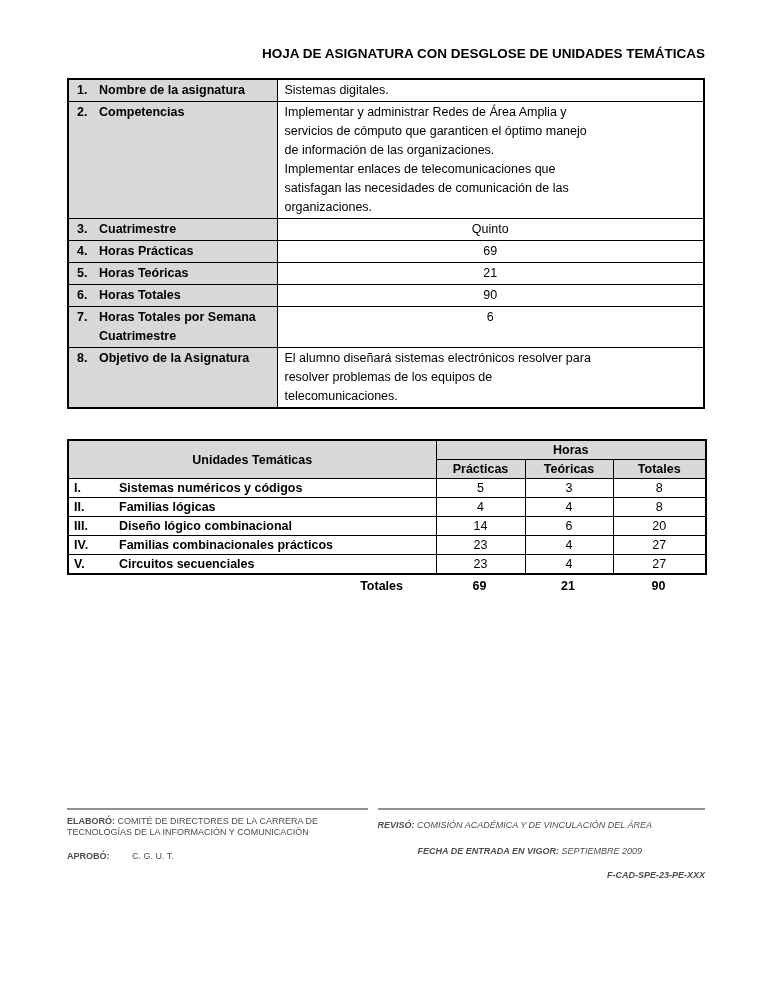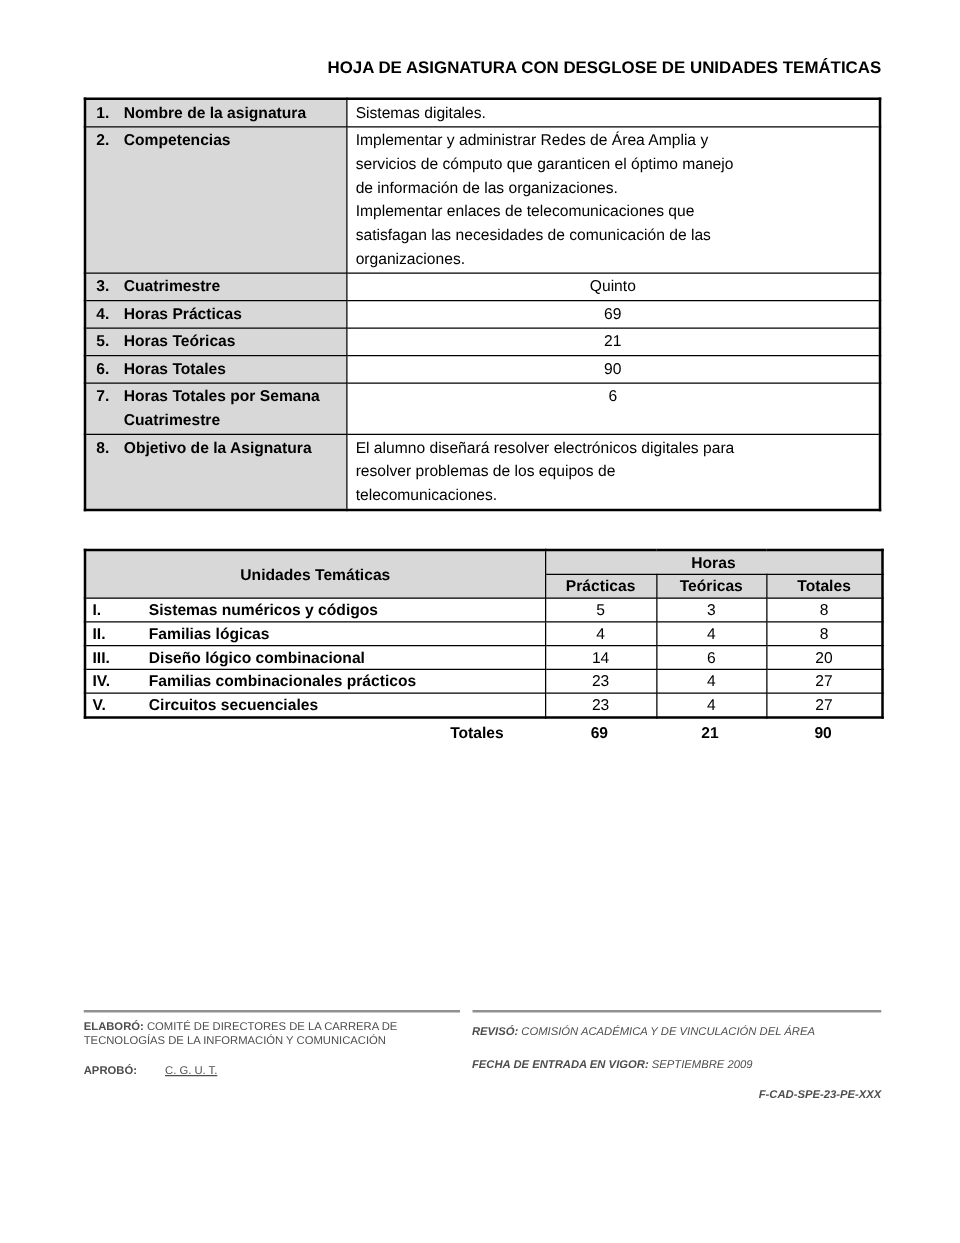--- a/index.html
+++ b/index.html
@@ -68,23 +68,23 @@
   .footer {
     margin-top:213px;
     display:flex; gap:10px;
     font-size:9px; line-height:11px; color:#4d4d4d;
   }
   .f-col { border-top:2px solid #919191; padding-top:6px; }
   .f-left { width:302px; }
   .f-right { width:329px;font-style:italic; }
   .f-label { font-weight:bold; }
   .aprobo-row { margin-top:13px; }
-  .aprobo-row .f-value { margin-left:20px;text-decoration:underline; }
+  .aprobo-row .f-value { margin-left:20px; }
   .reviso-row { margin-top:4px; white-space:nowrap; }
-  .fecha-row { margin-top:15px; white-space:nowrap; }
+  .fecha-row { margin-top:15px; white-space:nowrap;margin-left:40px; }
   .form-code { margin-top:13px; text-align:right; font-weight:bold; }
 </style>
 </head>
 <body>
 
 <div class="page">
 
   <div class="subtitle">HOJA DE ASIGNATURA CON DESGLOSE DE UNIDADES TEMÁTICAS</div>
 
   <table class="info">
@@ -117,21 +117,21 @@
     <tr>
       <td class="label"><span class="num">6.</span><span>Horas Totales</span></td>
       <td class="val v-center">90</td>
     </tr>
     <tr>
       <td class="label"><span class="num">7.</span><span>Horas Totales por Semana Cuatrimestre</span></td>
       <td class="val v-center">6</td>
     </tr>
     <tr>
       <td class="label"><span class="num">8.</span><span>Objetivo de la Asignatura</span></td>
-      <td class="val v-pre">El alumno diseñará resolver electrónicos digitales para
+      <td class="val v-pre">El alumno diseñará sistemas electrónicos resolver para
 resolver problemas de los equipos de
 telecomunicaciones.</td>
     </tr>
   </tbody>
     </table>
 
   <table class="units">
     <colgroup>
       <col class="col-units">
         <col class="col-p">

